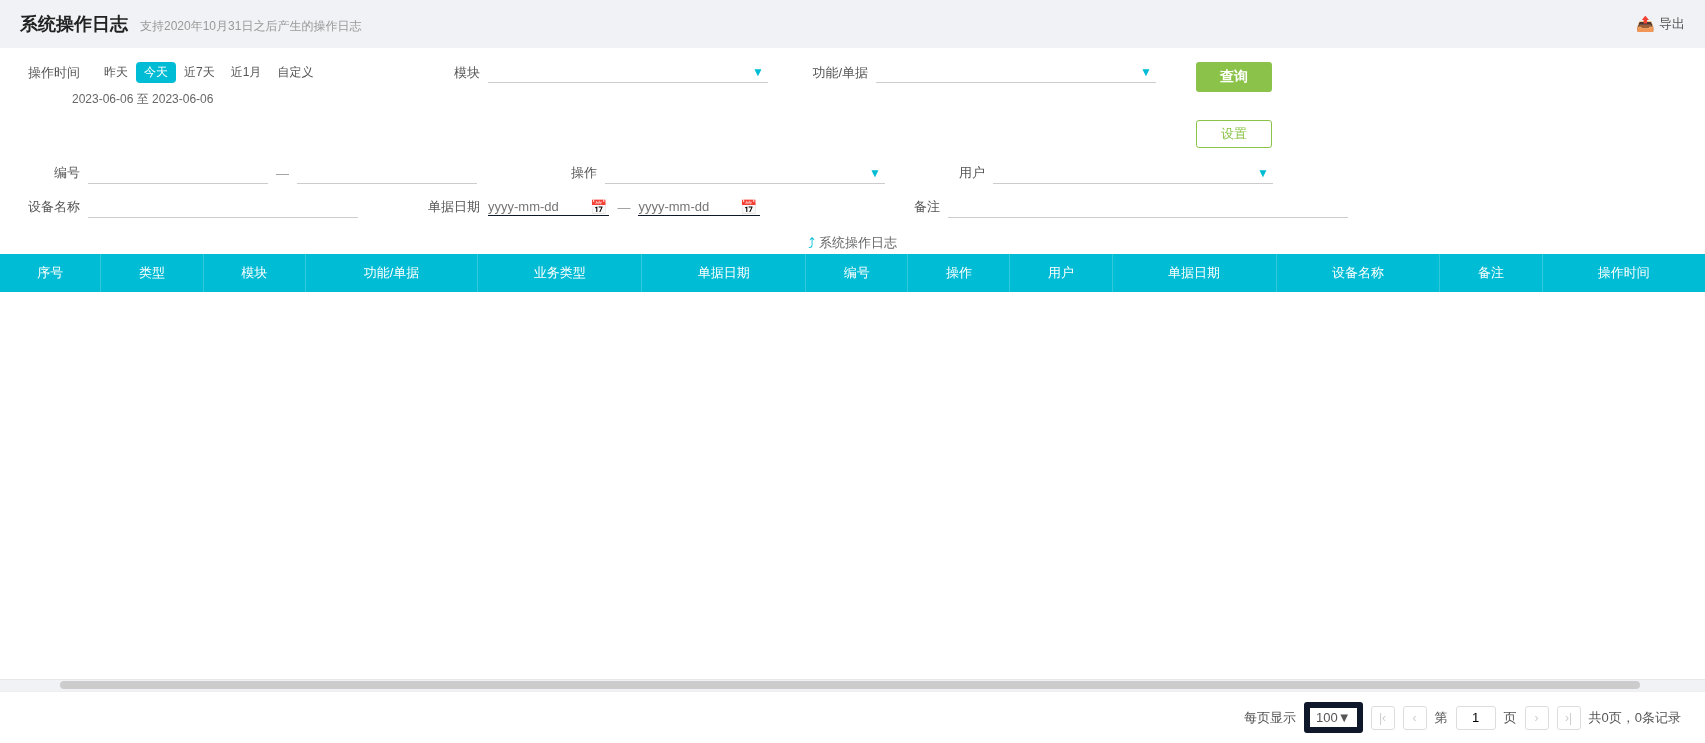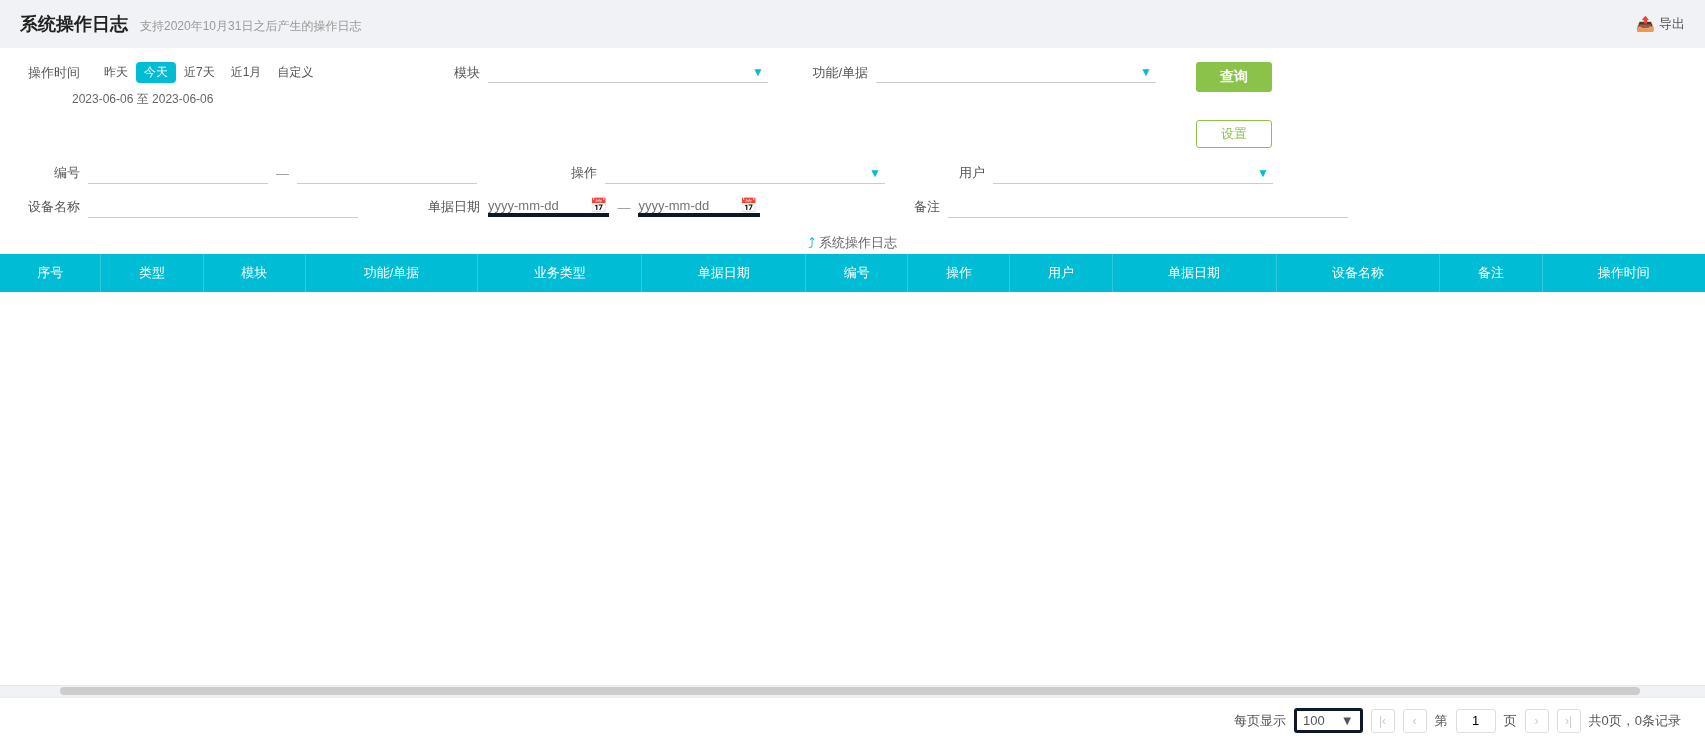--- a/index.html
+++ b/index.html
@@ -56,31 +56,31 @@
 
     
     .empty-body { height: 360px; }
 
     
     .scrollbar-area { height: 12px; background: #f0f2f5; border-top: 1px solid #e8e8e8; position: relative; overflow-x: auto; }
     .scrollbar-track { height: 8px; background: #ccc; border-radius: 4px; width: 1580px; position: absolute; bottom: 2px; left: 60px; }
 
     
     .pagination { display: flex; align-items: center; justify-content: flex-end; padding: 10px 24px; background: #fff; border-top: 1px solid #eee; gap: 8px; font-size: 13px; color: #555; }
-    .page-size-select { display: flex; align-items: center; border: 3px solid #0f172a; border-radius: 3px; padding: 2px 6px; cursor: pointer; gap: 16px; }
+    .page-size-select { display: flex; align-items: center; border: 6px solid #0f172a; border-radius: 3px; padding: 2px 6px; cursor: pointer; gap: 0; }
     .page-nav-btn { width: 24px; height: 24px; border: 1px solid #ddd; border-radius: 3px; display: flex; align-items: center; justify-content: center; cursor: pointer; background: #fff; color: #555; font-size: 12px; }
     .page-nav-btn.disabled { color: #ccc; cursor: not-allowed; }
     .page-num-input { width: 40px; height: 24px; border: 1px solid #ddd; border-radius: 3px; text-align: center; font-size: 13px; }
     .page-total { color: #555; }
 
     
     .flex-row { display: flex; align-items: center; }
     .gap8 { gap: 8px; }
 
-    .date-input-wrap { display: flex; align-items: center; border-bottom: 4px solid #0f172a; }
+    .date-input-wrap { display: flex; align-items: center; border-bottom: 1px solid #0f172a; }
     .date-input { border: none; outline: none; font-size: 13px; color: #bbb; width: 100px; background: transparent; }
     .cal-icon { color: #00bcd4; font-size: 14px; cursor: pointer; padding: 0 2px; }
 
     .filter-section { background: #fff; padding: 14px 20px 0; }
   </style>
 </head>
 <body>
 
 <div class="page-wrapper">
 

